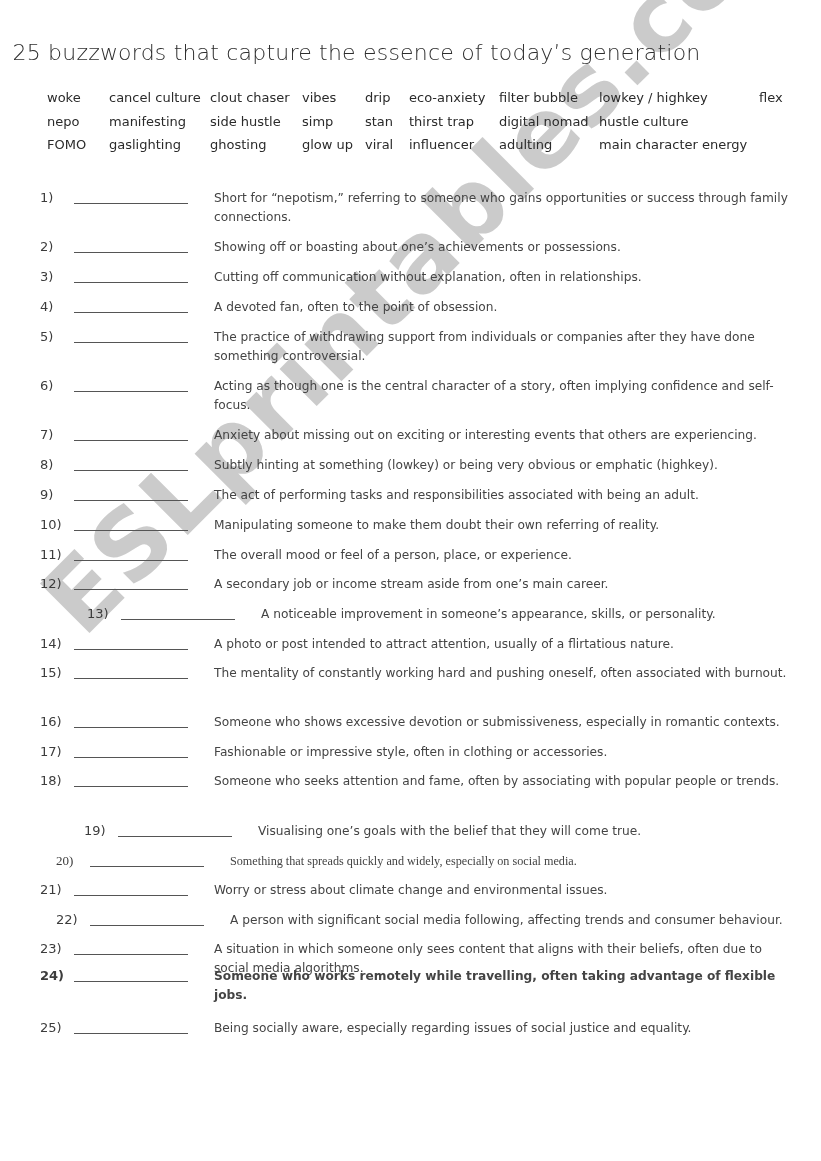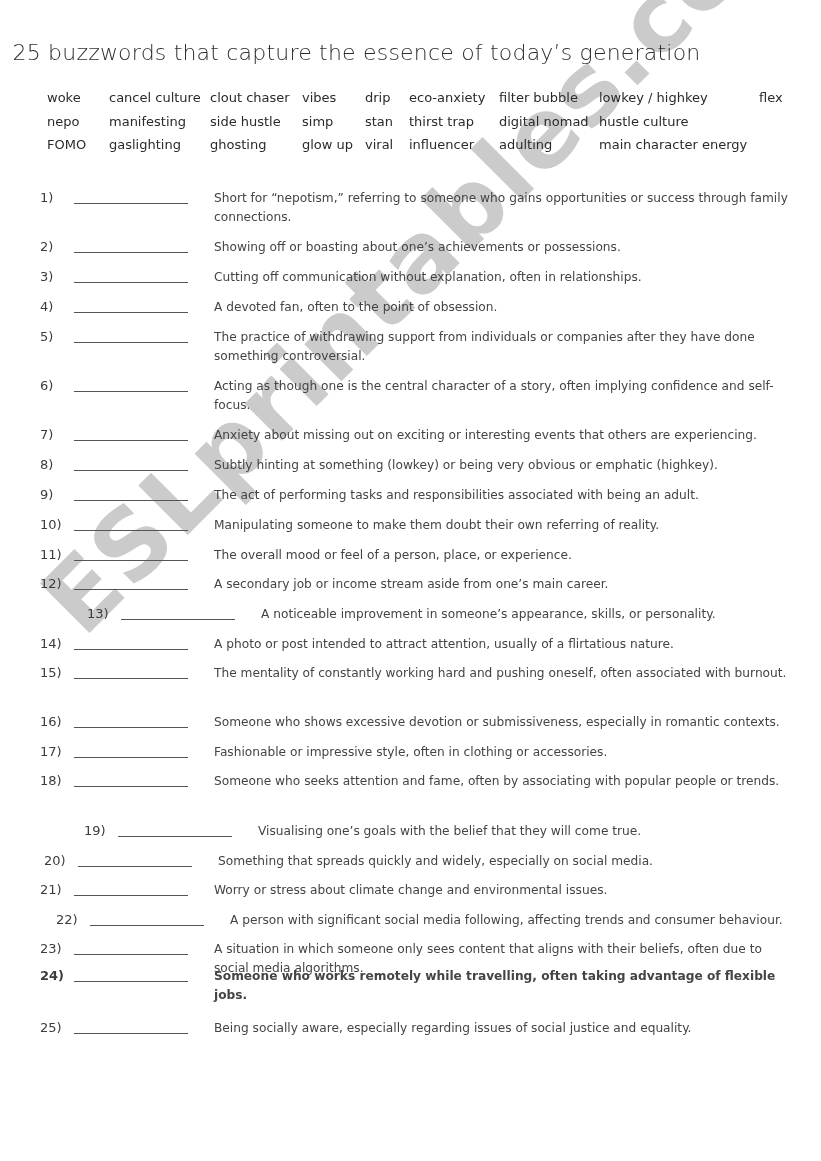--- a/index.html
+++ b/index.html
@@ -149,21 +149,21 @@
     <div class="item" style="position: absolute; top: 583px; left: 0px;">
       <span class="num">18)</span>
       <span class="blank"></span>
       <span class="def">Someone who seeks attention and fame, often by associating with popular people or trends.</span>
     </div>
     <div class="item" style="position: absolute; top: 633px; left: 0px; margin-left: 44px;">
       <span class="num">19)</span>
       <span class="blank"></span>
       <span class="def">Visualising one’s goals with the belief that they will come true.</span>
     </div>
-    <div class="item" style="position: absolute; top: 663px; left: 4px;">
+    <div class="item" style="position: absolute; top: 663px; left: 16px; font-family: Liberation Serif, serif;">
       <span class="num">20)</span>
       <span class="blank"></span>
       <span class="def">Something that spreads quickly and widely, especially on social media.</span>
     </div>
     <div class="item" style="position: absolute; top: 692px; left: 0px; justify-content: flex-end;">
       <span class="num">21)</span>
       <span class="blank"></span>
       <span class="def">Worry or stress about climate change and environmental issues.</span>
     </div>
     <div class="item" style="position: absolute; top: 722px; left: 16px;">

